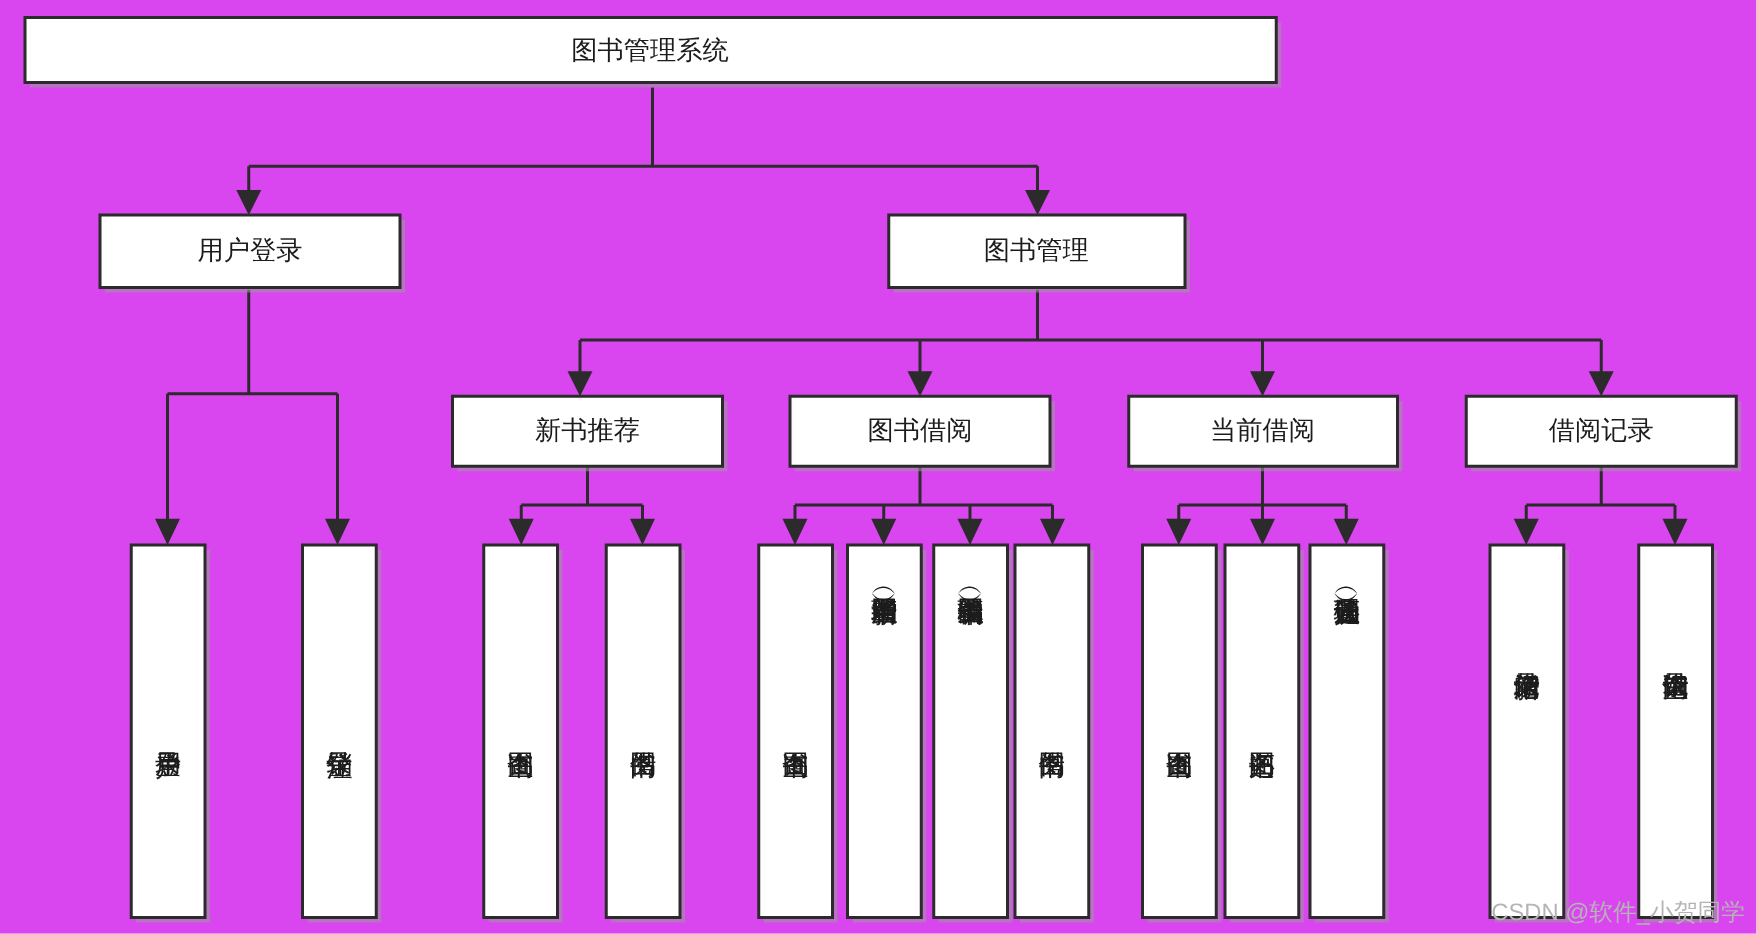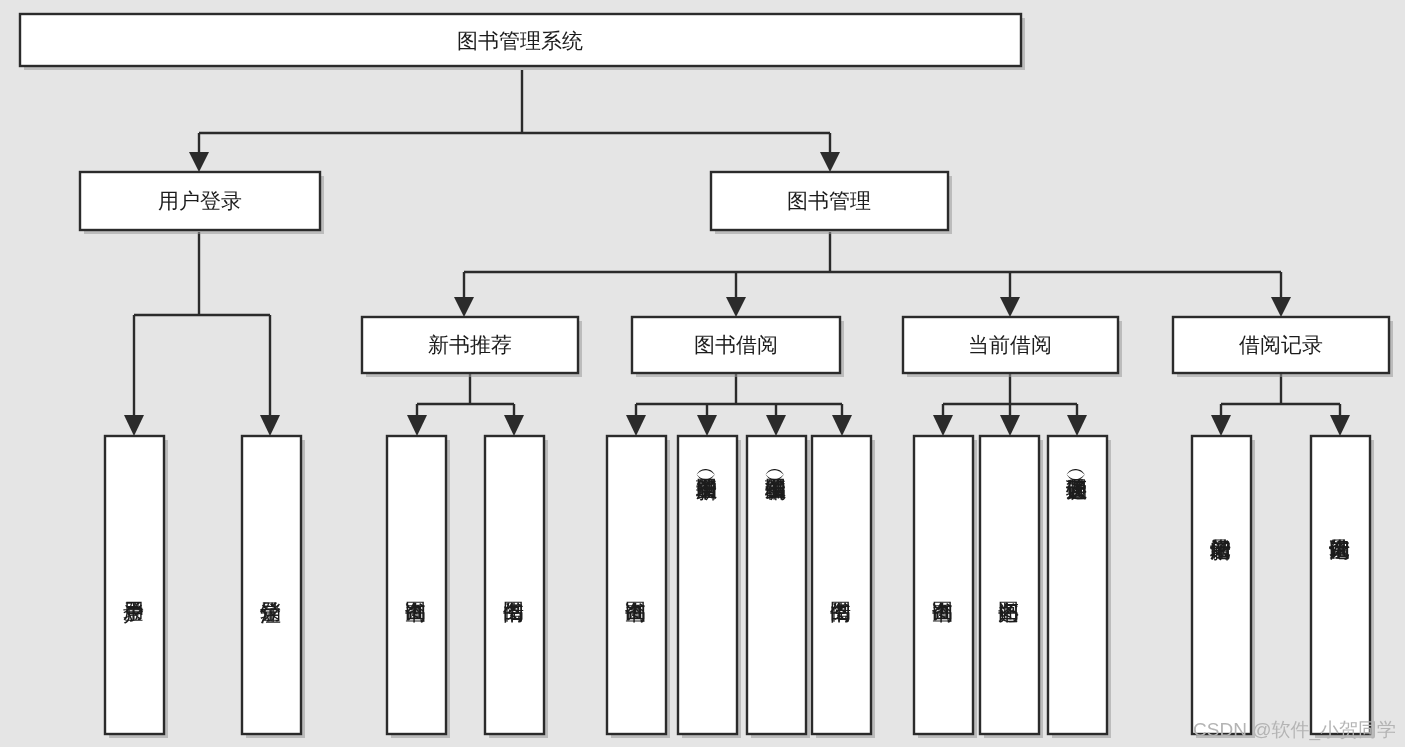--- a/index.html
+++ b/index.html
@@ -8,21 +8,21 @@
     padding: 0;
     background: #ffffff;
   }
   body {
     font-family: "Liberation Sans", "DejaVu Sans", sans-serif;
   }
   #diagram-root {
     position: relative;
     width: 1405px;
     height: 747px;
-    background: #e5e5e5;
+    background: #d946ef;
     overflow: hidden;
   }
   svg#flowchart {
     position: absolute;
     top: 0;
     left: 0;
     width: 1405px;
     height: 747px;
     display: block;
   }

